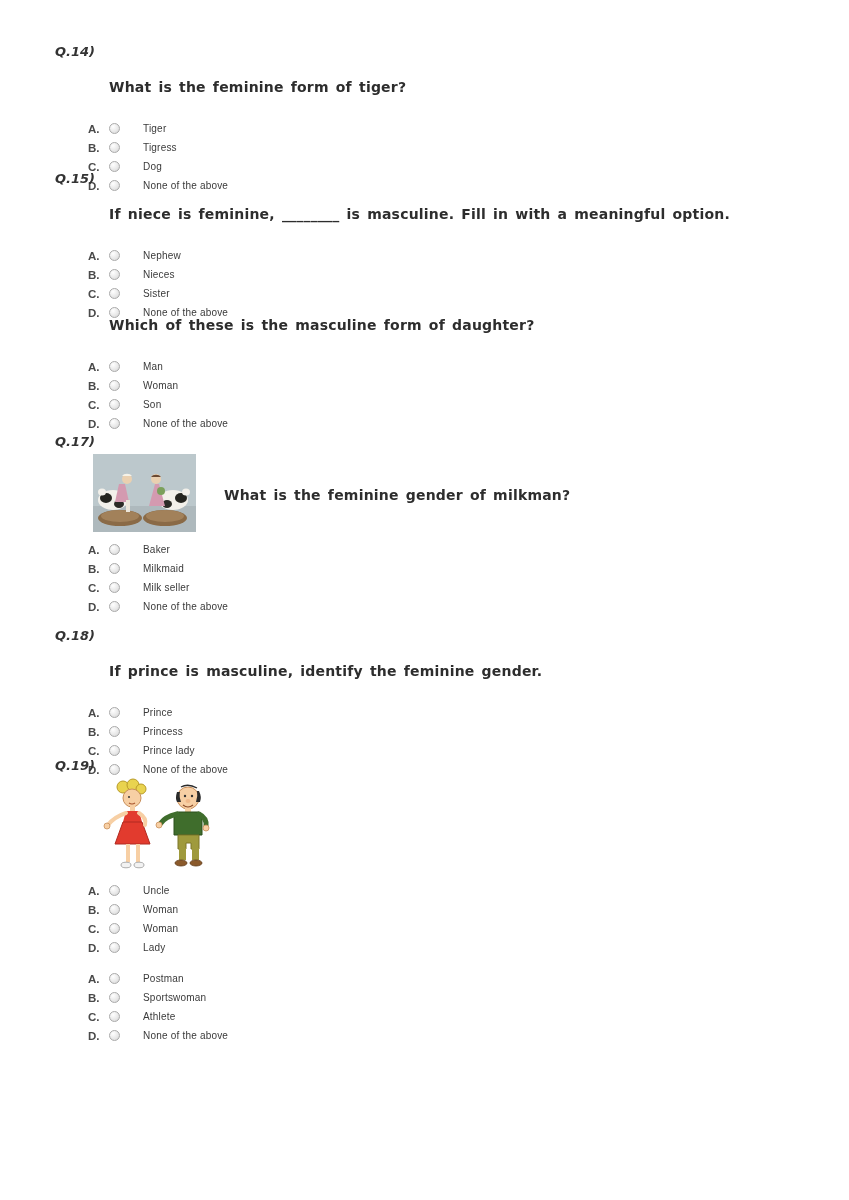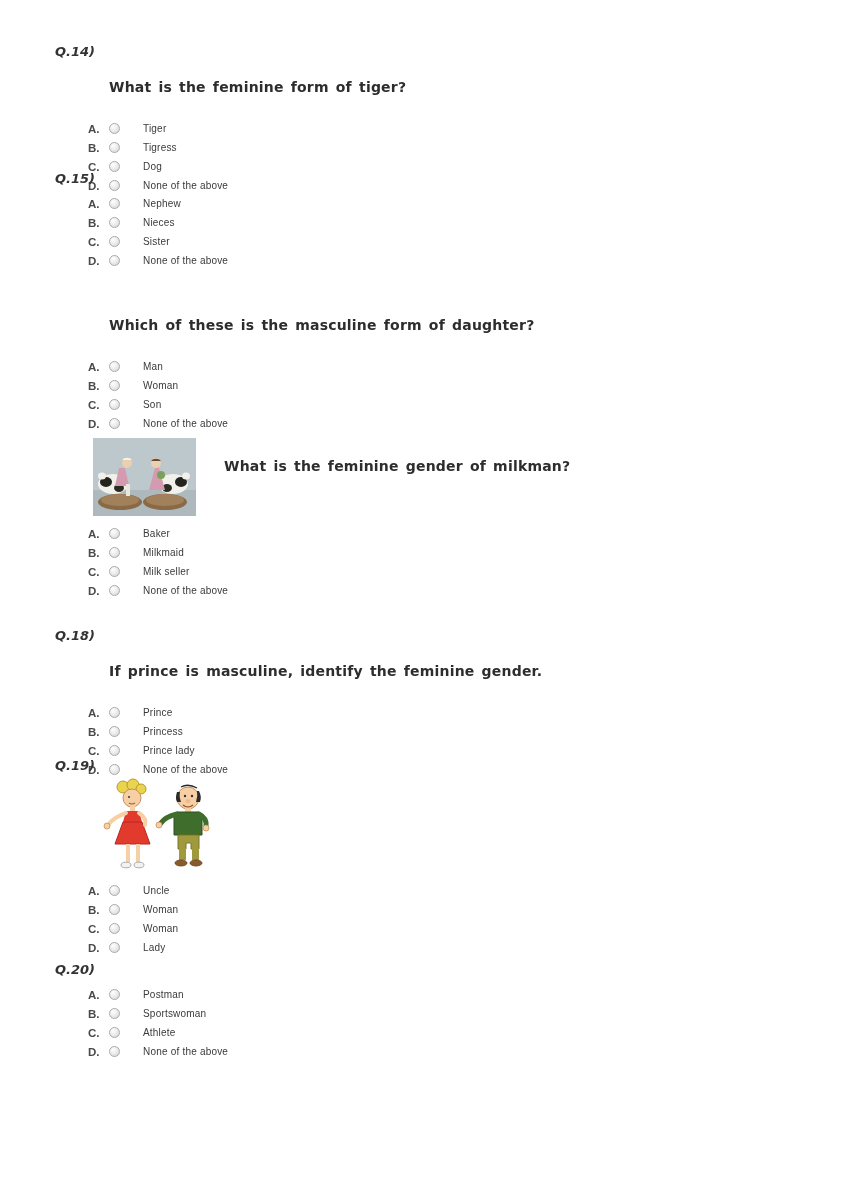--- a/index.html
+++ b/index.html
@@ -13,21 +13,21 @@
   section.q:nth-of-type(3){top:301px;}
   section.q:nth-of-type(4){top:434px;}
   section.q:nth-of-type(5){top:628px;}
   section.q:nth-of-type(6){top:758px;}
   section.q:nth-of-type(7){top:962px;}
 
   .q-num{font-family:"DejaVu Sans", sans-serif;font-weight:bold;font-style:italic;
          font-size:13px;color:#333;height:16px;line-height:16px;margin-bottom:3px;}
   .q-body{margin-left:38px;}
   .q-head{display:flex;align-items:flex-start;gap:12px;}
-  .q-head.has-media{margin-top:4px;}
+  .q-head.has-media{margin-top:4px;align-items:center;}
   .q-title{margin:16px;font-family:"DejaVu Sans", sans-serif;font-weight:bold;
            font-size:14px;line-height:17px;color:#2d2d2d;letter-spacing:0.2px;word-spacing:2px;}
   .q-head.has-media .q-title{padding-top:4px;}
   .q-media{flex:0 0 auto;display:block;font-size:0;line-height:0;}
 
   ul.options{list-style:none;margin:7px 0 0 -5px;padding:0;}
   .q-head.has-media + ul.options{margin-top:8px;}
   li.opt{display:flex;align-items:center;height:19px;cursor:pointer;}
   .opt-letter{flex:0 0 21px;font-weight:bold;font-size:11.5px;color:#4a4a4a;
               font-family:"Liberation Sans", sans-serif;}
@@ -72,20 +72,24 @@
     <span class="radio"></span>
     <span class="opt-text">None of the above</span>
   </li>
 </ul>
     </div>
   </section>
 
   <section class="q">
     <div class="q-num">Q.15)</div>
     <div class="q-body">
+      <div class="q-head">
+
+        <h2 class="q-title">If niece is feminine, ________ is masculine. Fill in with a meaningful option.</h2>
+      </div>
       <ul class="options">
   <li class="opt">
     <span class="opt-letter">A.</span>
     <span class="radio"></span>
     <span class="opt-text">Nephew</span>
   </li>
 
   <li class="opt">
     <span class="opt-letter">B.</span>
     <span class="radio"></span>
@@ -135,20 +139,21 @@
   <li class="opt">
     <span class="opt-letter">D.</span>
     <span class="radio"></span>
     <span class="opt-text">None of the above</span>
   </li>
 </ul>
     </div>
   </section>
 
   <section class="q">
+    <div class="q-num">Q.17)</div>
     <div class="q-body">
       <div class="q-head has-media">
         <span class="q-media">
   <svg width="103" height="78" viewBox="0 0 103 78" xmlns="http://www.w3.org/2000/svg">
     <rect width="103" height="78" fill="#bcc8cc"></rect>
     <rect y="52" width="103" height="26" fill="#aeb9bd"></rect>
 
     <g>
       <ellipse cx="27" cy="64" rx="22" ry="8" fill="#8a6a46"></ellipse>
       <ellipse cx="27" cy="62" rx="19" ry="6" fill="#a2815a"></ellipse>
@@ -314,21 +319,20 @@
   <li class="opt">
     <span class="opt-letter">D.</span>
     <span class="radio"></span>
     <span class="opt-text">Lady</span>
   </li>
 </ul>
     </div>
   </section>
 
   <section class="q">
-    <div class="q-num">Q.20)</div>
     <div class="q-body">
       <ul class="options">
   <li class="opt">
     <span class="opt-letter">A.</span>
     <span class="radio"></span>
     <span class="opt-text">Postman</span>
   </li>
 
   <li class="opt">
     <span class="opt-letter">B.</span>

